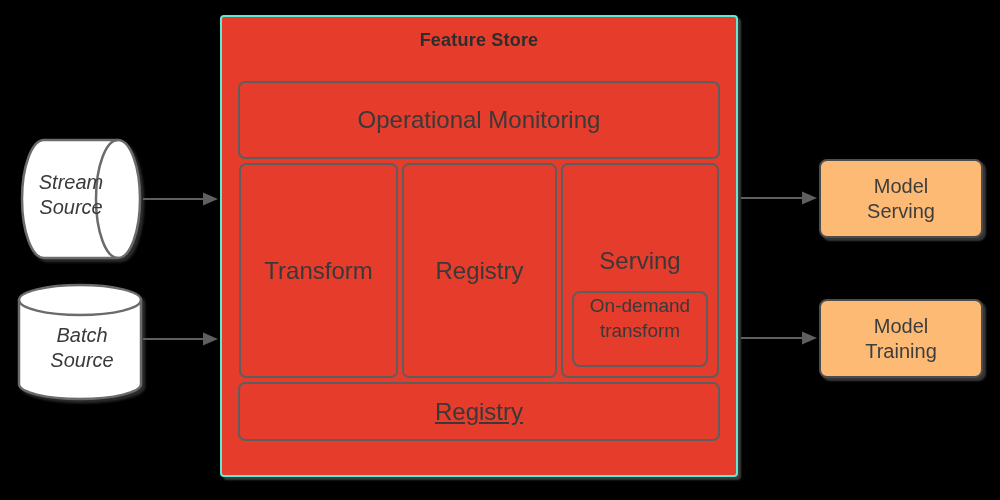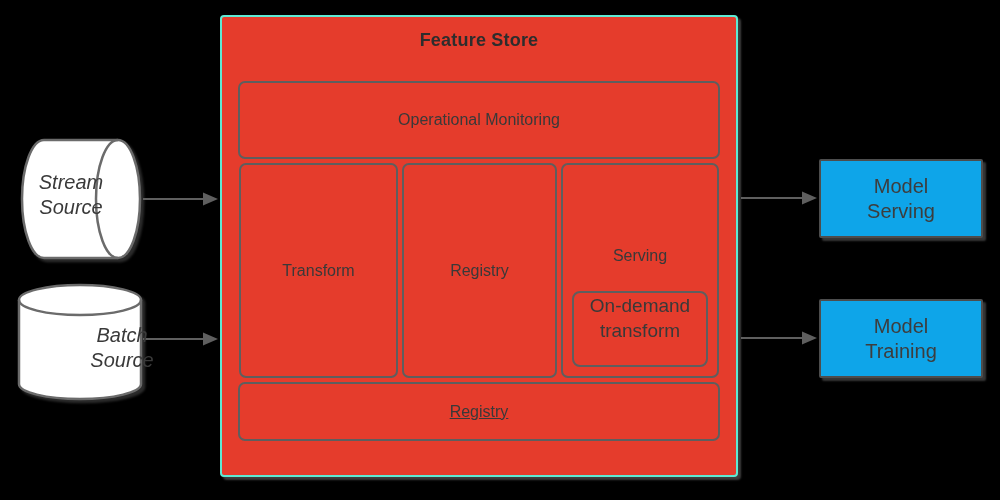--- a/index.html
+++ b/index.html
@@ -14,56 +14,56 @@
     position:absolute; left:220px; top:15px; width:518px; height:462px;
     background:#E53C2C; border:2px solid #5eead4; border-radius:4px;
     box-sizing:border-box; box-shadow:3px 3px 2px rgba(135,135,135,0.45);
   }
   .store-title {
     position:absolute; top:13px; left:0; width:100%; text-align:center;
     font-weight:bold; font-size:18px; color:#2d2d2d; letter-spacing:0.2px;
   }
   .cell {
     position:absolute; border:2px solid #5E5E5E; border-radius:7px;
-    box-sizing:border-box; color:#393939; font-size:16px;
+    box-sizing:border-box; color:#393939; font-size:24px;
     display:flex; align-items:center; justify-content:center; text-align:center;
   }
   .cell.op-monitoring { left:16px; top:64px;  width:482px; height:78px; }
   .cell.transform     { left:17px; top:146px; width:159px; height:215px; }
   .cell.storage       { left:180px; top:146px; width:155px; height:215px; }
   .cell.serving       { left:339px; top:146px; width:158px; height:215px;
                         align-items:flex-start; }
   .serving-label { position:absolute; top:82px; left:0; width:100%; text-align:center; }
   .cell.registry      { left:16px; top:365px; width:482px; height:59px;text-decoration:underline; }
   .on-demand {
     position:absolute; left:350px; top:274px; width:136px; height:76px;
     border:2px solid #5E5E5E; border-radius:8px; box-sizing:border-box;
     display:flex; flex-direction:column; align-items:center; justify-content:flex-start;
     color:#393939; font-size:19px; line-height:25px;
   }
 
   
   .model {
     position:absolute; left:819px; width:164px; height:79px;
-    background:#0ea5e9; border:2px solid #4D4D4D; border-radius:2px;
+    background:#fdba74; border:2px solid #4D4D4D; border-radius:8px;
     box-sizing:border-box; box-shadow:3px 3px 2px rgba(135,135,135,0.4);
     display:flex; flex-direction:column; align-items:center; justify-content:center;
     color:#3d3d3d; font-size:20px; line-height:25px; text-align:center;
   }
   .model.serving-box  { top:159px; }
   .model.training-box { top:299px; }
 
   
   .cyl-label {
     position:absolute; color:#3a3a3a; font-size:20px; line-height:25px;
     text-align:center;
     font-style:italic;
   }
   .cyl-label.stream { left:24px;  top:170px; width:94px; }
-  .cyl-label.batch  { left:18px;  top:323px; width:128px;padding-left:40px; }
+  .cyl-label.batch  { left:18px;  top:323px; width:128px; }
 
   .shapes { filter: drop-shadow(3px 3px 1px rgba(120,120,120,0.35)); }
 </style>
 </head>
 <body>
 
 <div class="stage">
 
   <svg class="layer" viewBox="0 0 1000 500">
     <g class="shapes">

